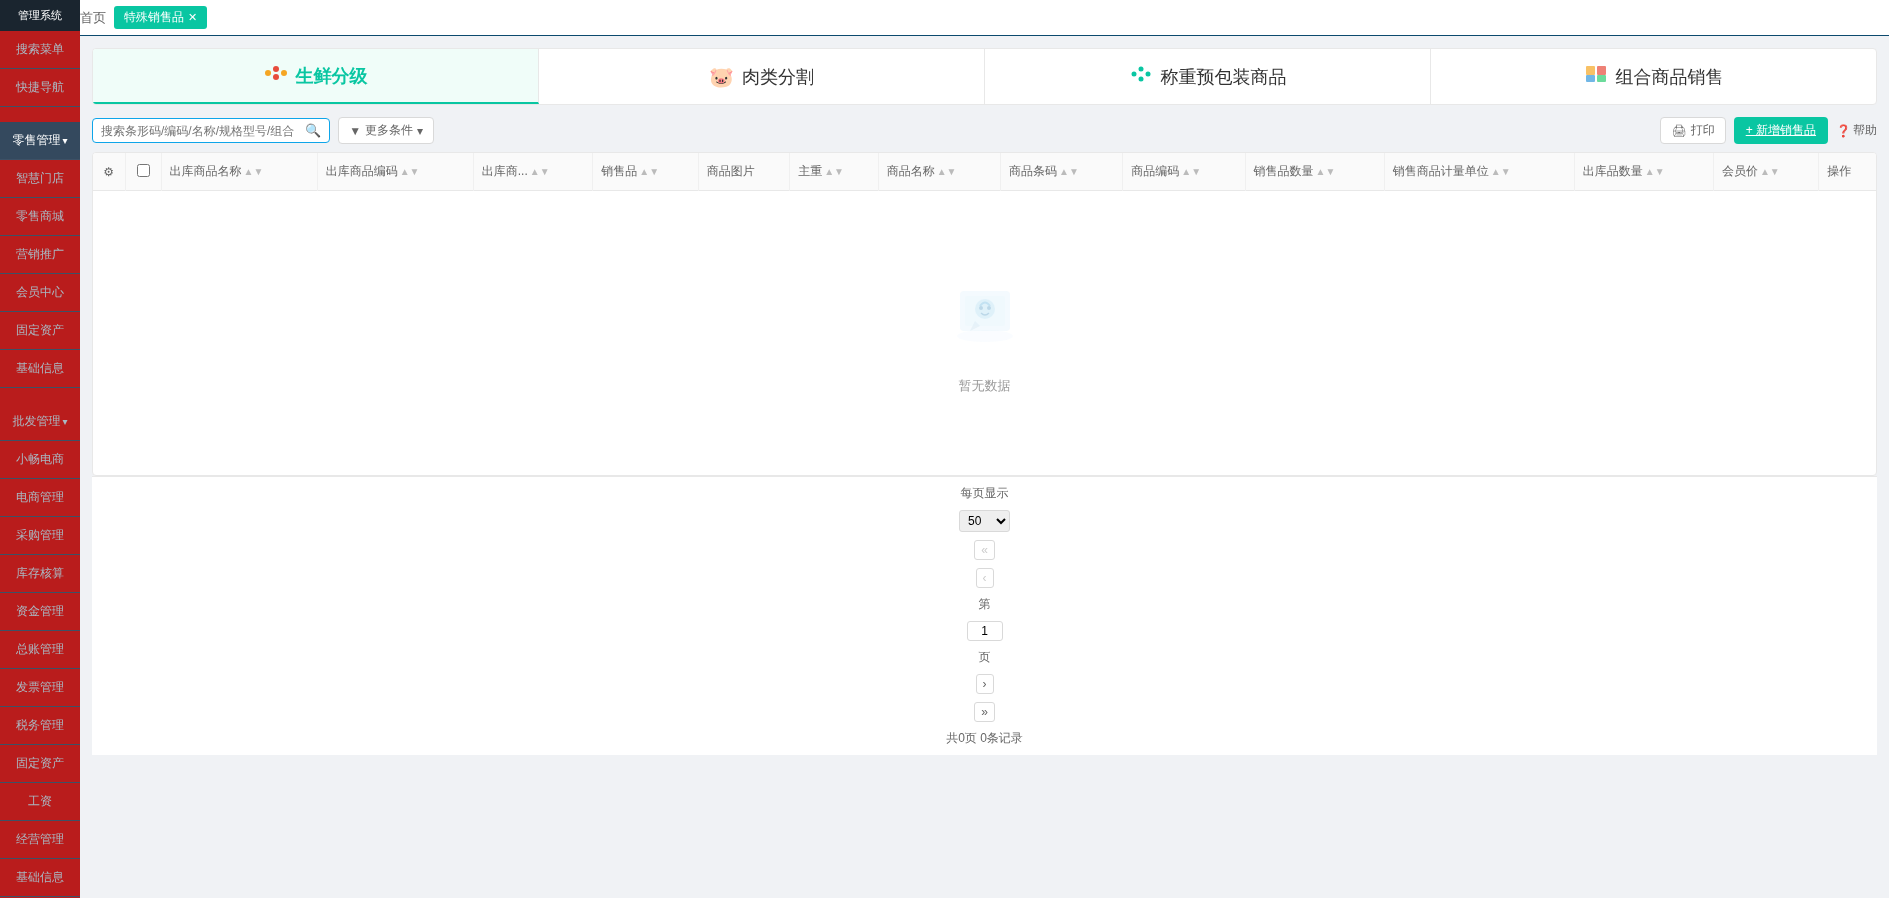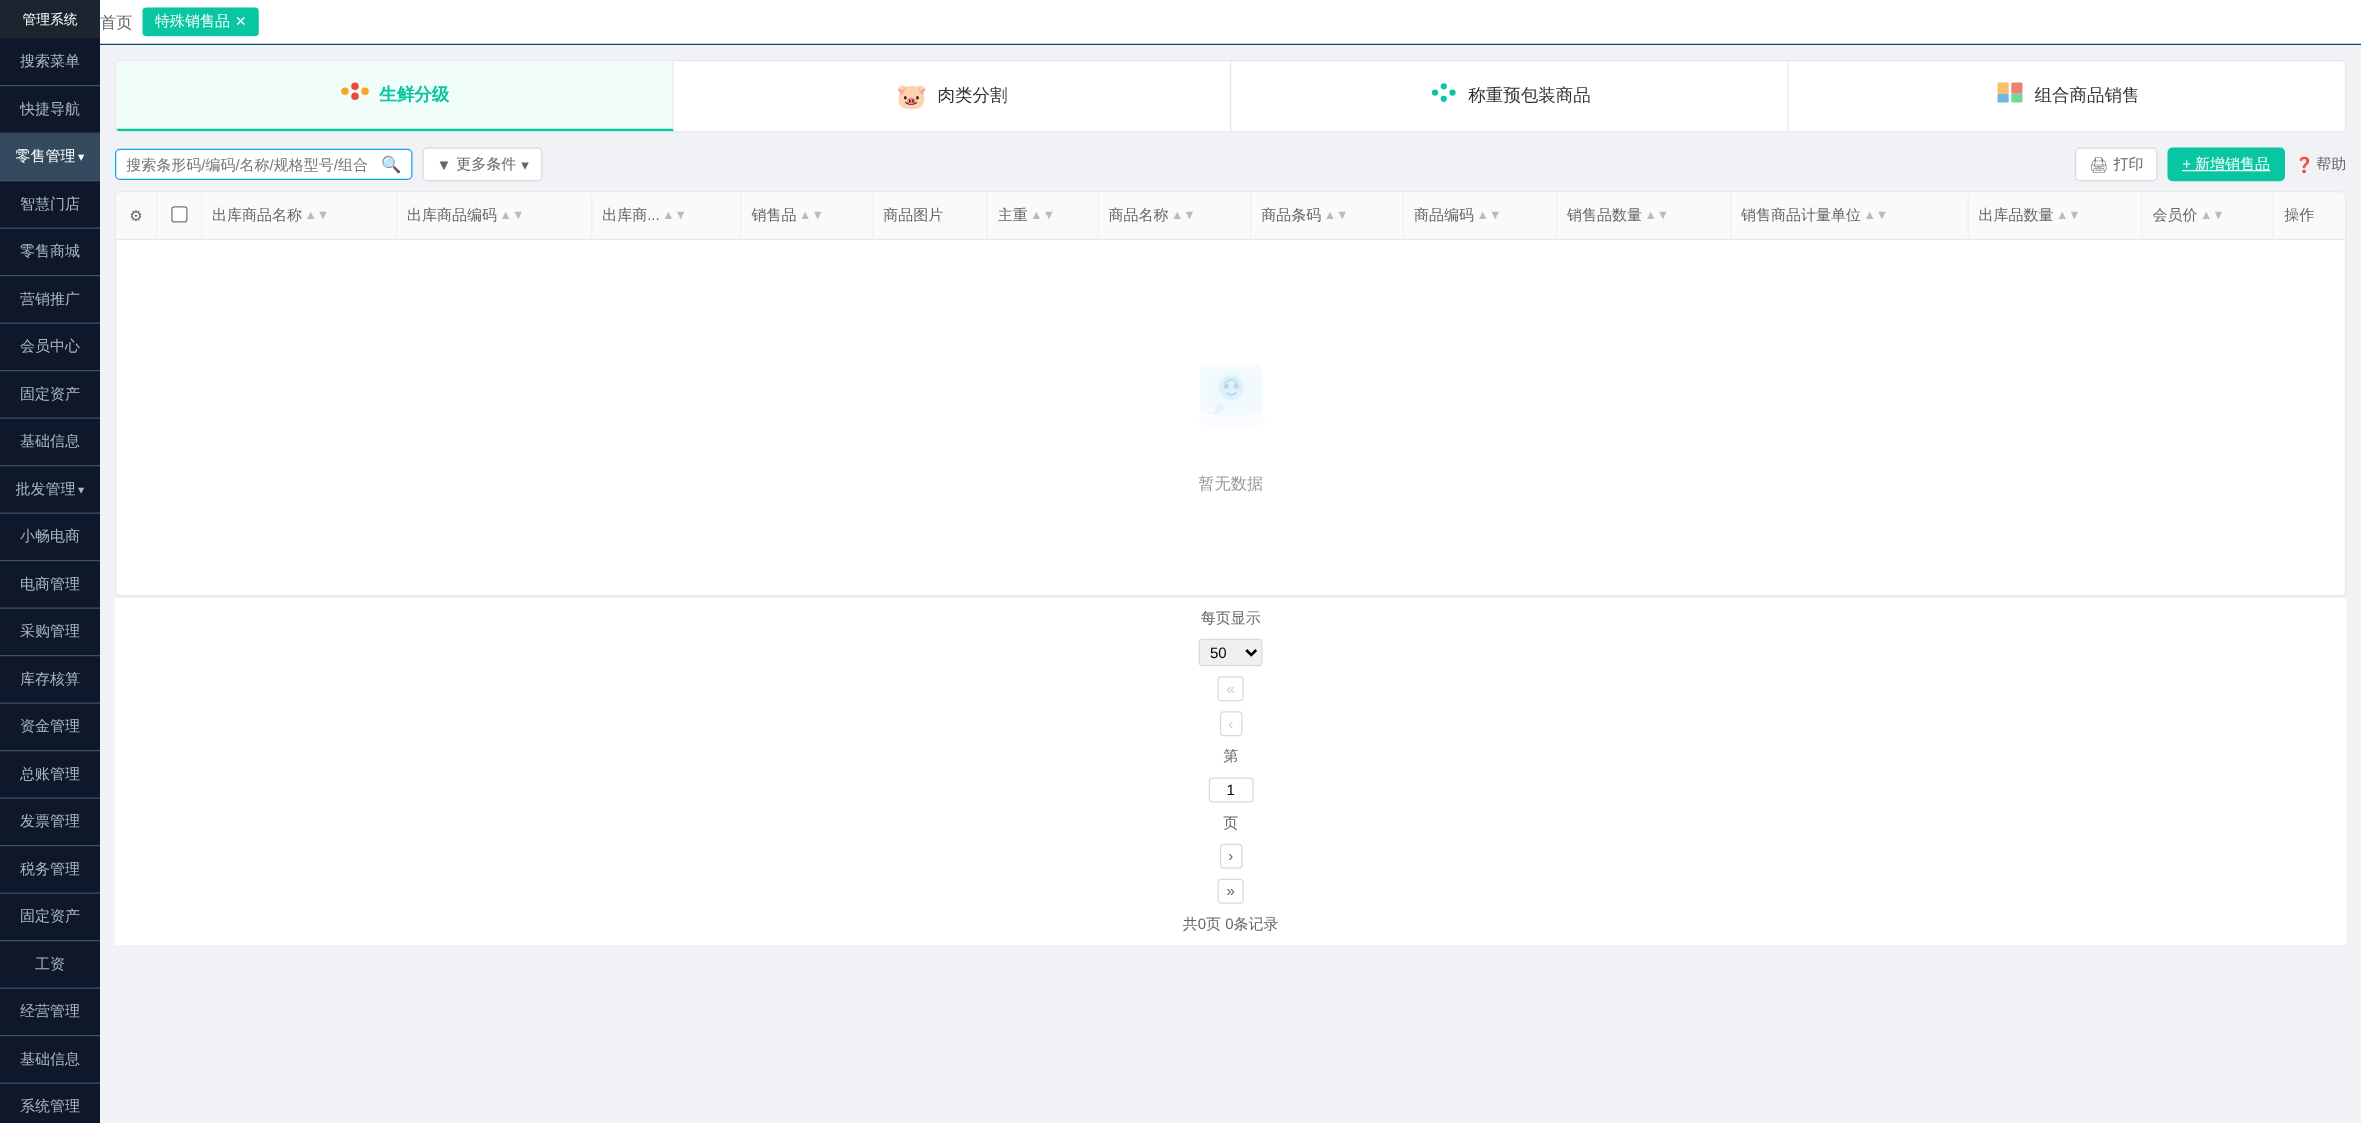--- a/index.html
+++ b/index.html
@@ -1,21 +1,21 @@
 <!DOCTYPE html>
 <html><head>
   <meta charset="utf-8">
   <style>
     * { box-sizing: border-box; margin: 0; padding: 0; }
     body { font-family: "Microsoft YaHei", "PingFang SC", sans-serif; font-size: 13px; background: #f0f2f5; display: flex; height: 898px; overflow: hidden; }
 
     
     .sidebar {
       width: 80px;
-      background: #0f172a;
+      background: #b91c1c;
       color: #ccc;
       display: flex;
       flex-direction: column;
       height: 100%;
       flex-shrink: 0;
       overflow-y: auto;
       overflow-x: hidden;
     }
     .sidebar-logo {
       background: #1a252f;
@@ -31,21 +31,21 @@
     .sidebar-item {
       padding: 10px 4px;
       text-align: center;
       font-size: 12px;
       color: #aab8c2;
       cursor: pointer;
       border-bottom: 1px solid #3d5166;
       user-select: none;
     }
     .sidebar-item.active { background: #34495e; color: #fff; }
-    .sidebar-item.has-arrow { display: flex; align-items: center; justify-content: center; gap: 2px; }
+    .sidebar-item.has-arrow { display: flex; align-items: center; justify-content: center; gap: 2px; margin-top: 15px; }
     .sidebar-item .arrow { font-size: 10px; }
 
     
     .main-content {
       flex: 1;
       display: flex;
       flex-direction: column;
       overflow: hidden;
     }
 
@@ -103,21 +103,21 @@
       padding: 14px 10px;
       cursor: pointer;
       border-right: 1px solid #e8e8e8;
       position: relative;
     }
     .cat-tab:last-child { border-right: none; }
     .cat-tab.active {
       background: #f0fdf9;
       border-bottom: 2px solid #09c6a2;
     }
-    .cat-tab .cat-label { font-size: 14px; color: #333; }
+    .cat-tab .cat-label { font-size: 18px; color: #333; }
     .cat-tab.active .cat-label { color: #09c6a2; font-weight: bold; }
     .cat-icon { font-size: 20px; }
 
     
     .toolbar {
       display: flex;
       align-items: center;
       justify-content: space-between;
       margin-bottom: 8px;
     }

